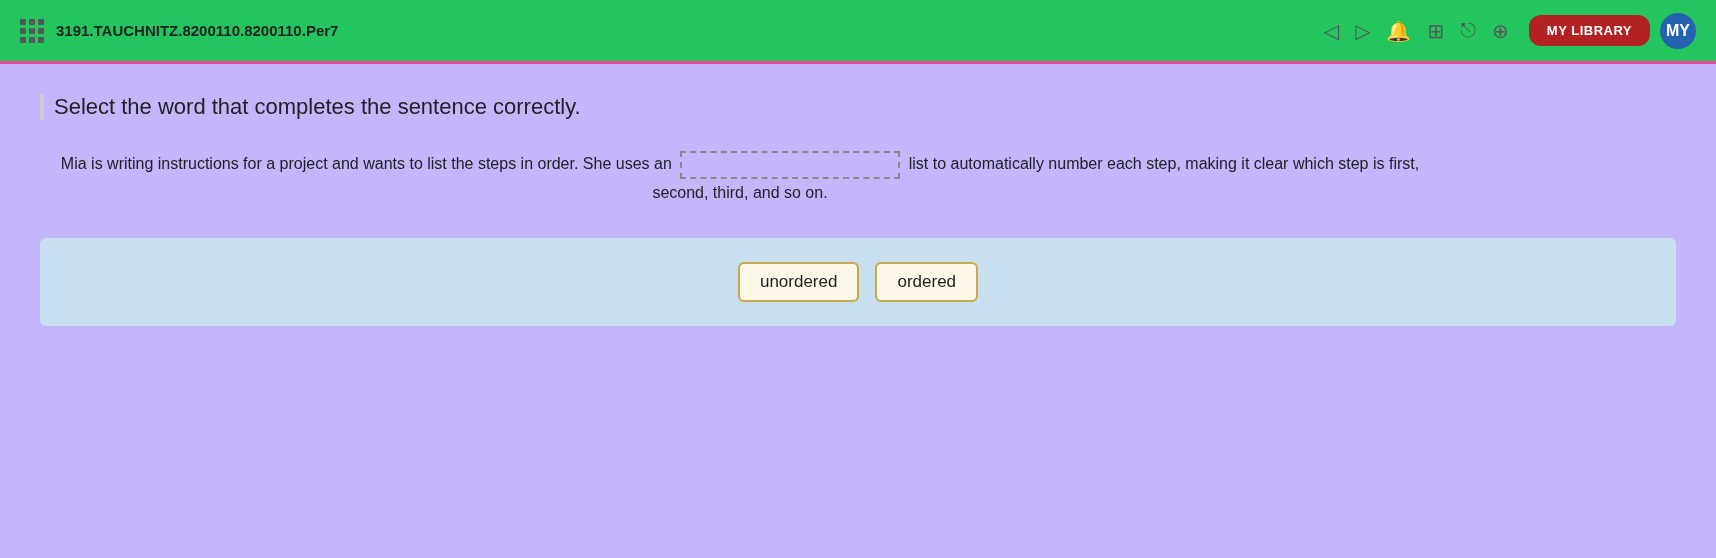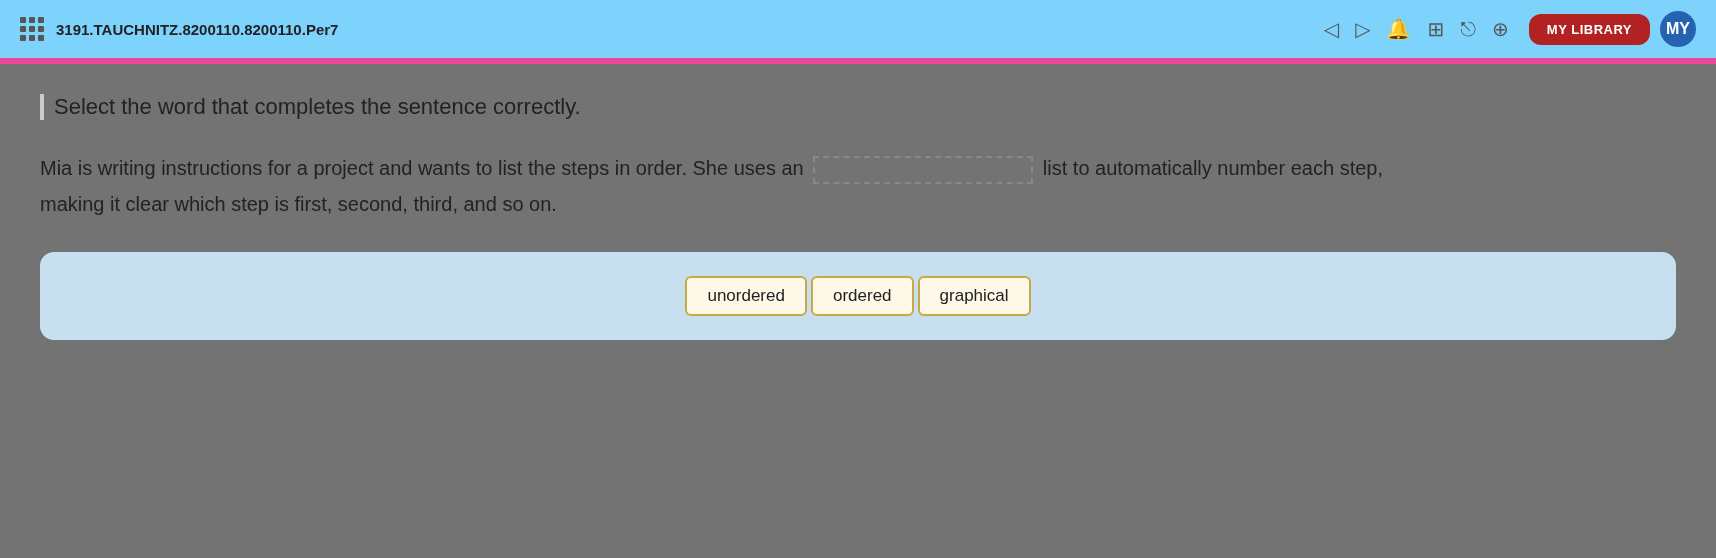--- a/index.html
+++ b/index.html
@@ -13,23 +13,23 @@
       background-color: #e8e8e8;
       width: 1716px;
       min-height: 558px;
       overflow-x: hidden;
     }
 
     .top-bar {
       display: flex;
       align-items: center;
       justify-content: space-between;
-      background-color: #7dd3fc;
+      background-color: #22c55e;
       padding: 10px 20px;
-      border-bottom: 6px solid #ec4899;
+      border-bottom: 3px solid #ec4899;
       height: 64px;
     }
 
     .top-bar-left {
       display: flex;
       align-items: center;
       gap: 12px;
     }
 
     .grid-icon {
@@ -100,60 +100,61 @@
       border-radius: 50%;
       display: flex;
       align-items: center;
       justify-content: center;
       color: white;
       font-weight: 700;
       font-size: 16px;
     }
 
     .main-content {
-      background-color: #737373;
+      background-color: #c4b5fd;
       padding: 30px 40px;
       min-height: 494px;
     }
 
     .question-instruction {
       font-size: 22px;
       font-weight: 400;
       color: #222;
       margin-bottom: 30px;
       border-left: 4px solid #ccc;
       padding-left: 10px;
     }
 
     .question-text {
-      font-size: 20px;
+      font-size: 16px;
       color: #222;
       line-height: 1.8;
       margin-bottom: 30px;
       max-width: 1400px;
+      text-align: center;
     }
 
     .blank-box {
       display: inline-block;
       width: 220px;
       height: 28px;
       border: 2px dashed #888;
       vertical-align: middle;
       margin: 0 4px;
       background-color: transparent;
     }
 
     .answer-options-area {
       background-color: #c8dff0;
       padding: 24px 0;
       display: flex;
       justify-content: center;
       align-items: center;
-      gap: 4px;
-      border-radius: 14px;
+      gap: 16px;
+      border-radius: 6px;
       width: 100%;
     }
 
     .answer-option {
       background-color: #fdf8e8;
       border: 2px solid #c8a84a;
       border-radius: 6px;
       padding: 8px 20px;
       font-size: 17px;
       color: #222;
@@ -202,16 +203,15 @@
 
   <div class="question-text">
     <span>Mia is writing instructions for a project and wants to list the steps in order. She uses an</span>
     <span class="blank-box"></span>
     <span>list to automatically number each step, making it clear which step is first, second, third, and so on.</span>
   </div>
 
   <div class="answer-options-area">
     <button class="answer-option">unordered</button>
     <button class="answer-option">ordered</button>
-    <button class="answer-option">graphical</button>
   </div>
 
 </div>
 
 </body></html>

